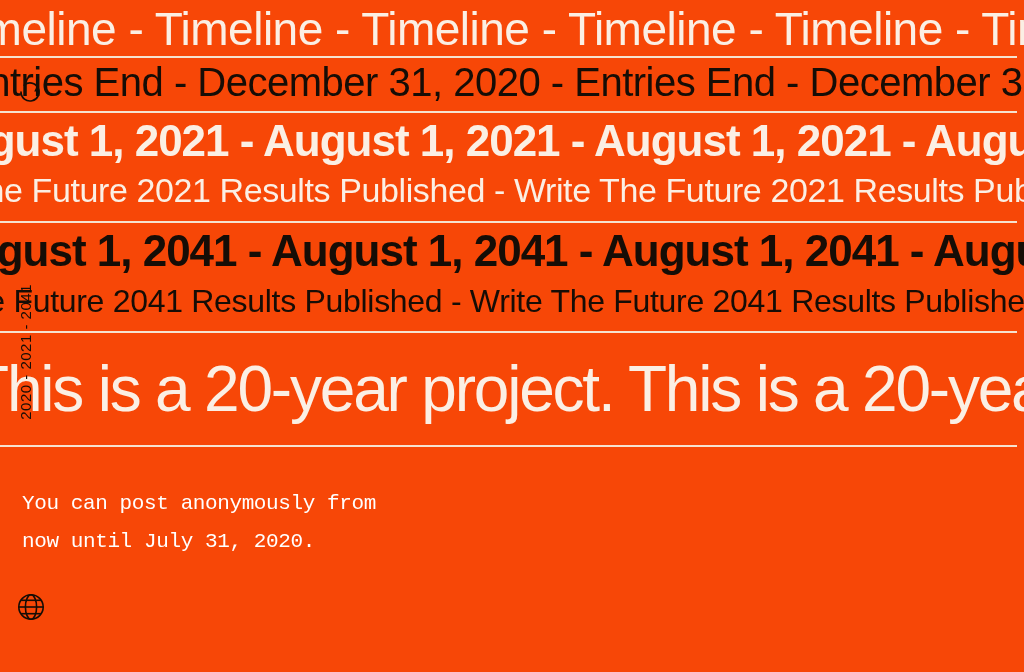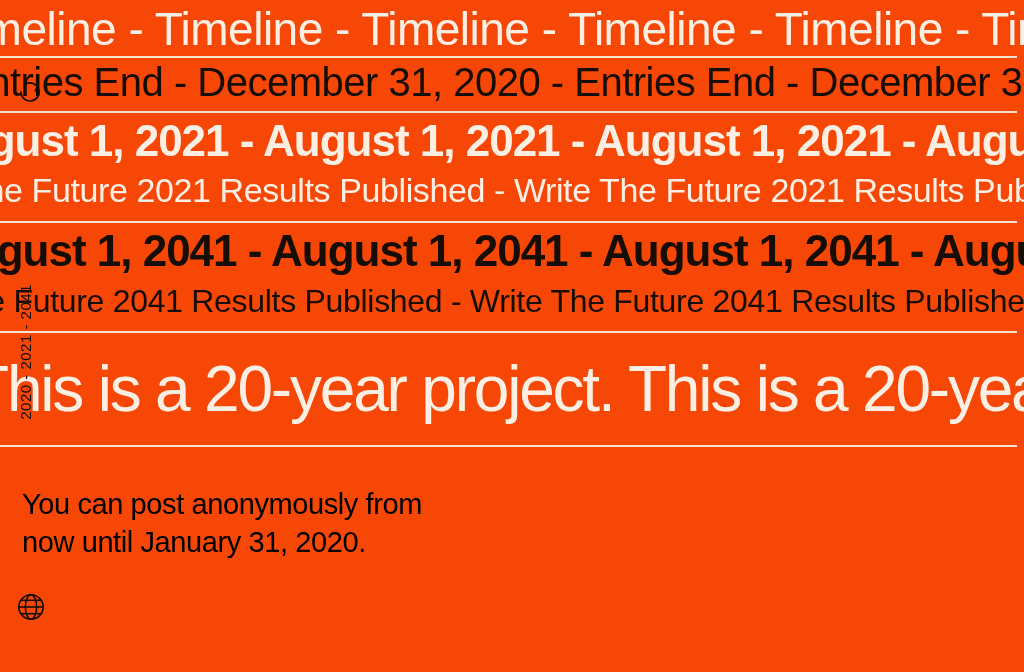--- a/index.html
+++ b/index.html
@@ -190,25 +190,26 @@
     width: 30px;
     height: 30px;
   }
 
   
   .bottom-copy {
     position: absolute;
     left: 22px;
     top: 485px;
     width: 520px;
-    font-size: 29px;
-    font-weight: 400;
-    color: #000000;
+    font-size: 21px;
+    font-weight: 400;
+    color: #ffffff;
     letter-spacing: -0.4px;
     line-height: 38px;
+    font-family: Liberation Mono, monospace;
   }
   .bottom-copy .line {
     display: block;
     white-space: nowrap;
   }
 </style>
 </head>
 <body>
 
 <div class="page">
@@ -261,16 +262,16 @@
       <circle cx="15" cy="15" r="12.2" fill="none" stroke="#160D06" stroke-width="1.6"></circle>
       <ellipse cx="15" cy="15" rx="5.6" ry="12.2" fill="none" stroke="#160D06" stroke-width="1.6"></ellipse>
       <line x1="2.8" y1="15" x2="27.2" y2="15" stroke="#160D06" stroke-width="1.6"></line>
       <line x1="5.1" y1="8.3" x2="24.9" y2="8.3" stroke="#160D06" stroke-width="1.6"></line>
       <line x1="5.1" y1="21.7" x2="24.9" y2="21.7" stroke="#160D06" stroke-width="1.6"></line>
     </svg>
   </div>
 
   <div class="bottom-copy">
     <span class="line">You can post anonymously from</span>
-    <span class="line">now until January 31, 2020.</span>
+    <span class="line">now until July 31, 2020.</span>
   </div>
 
 </div>
 
 </body></html>

